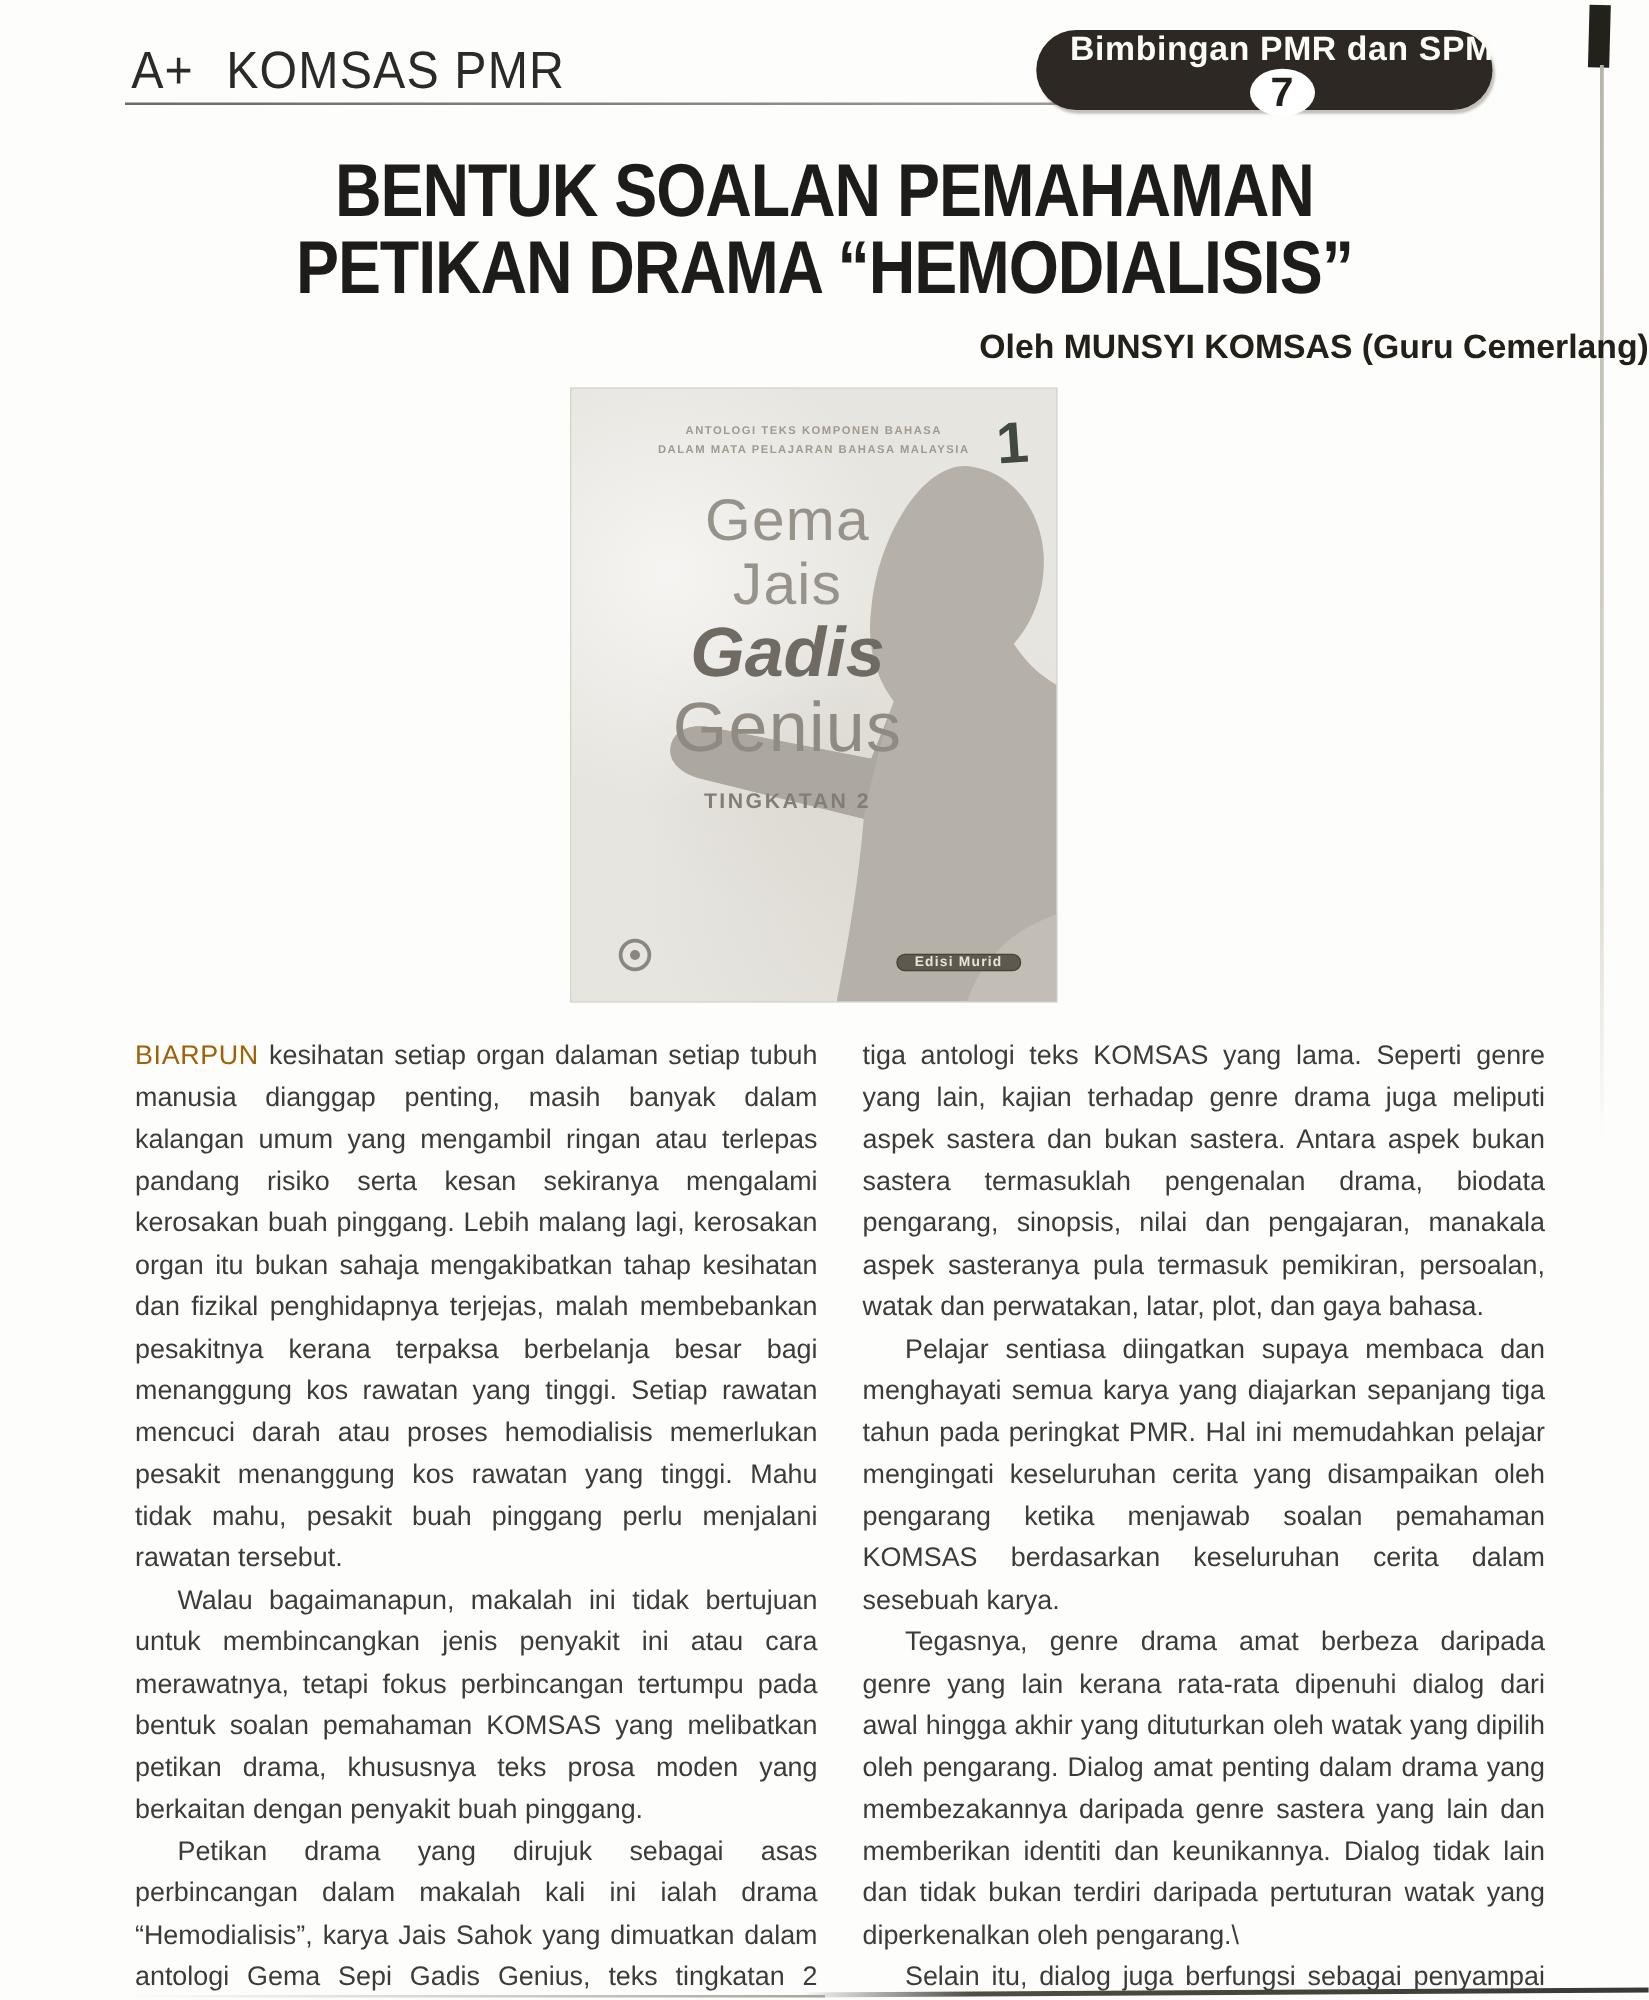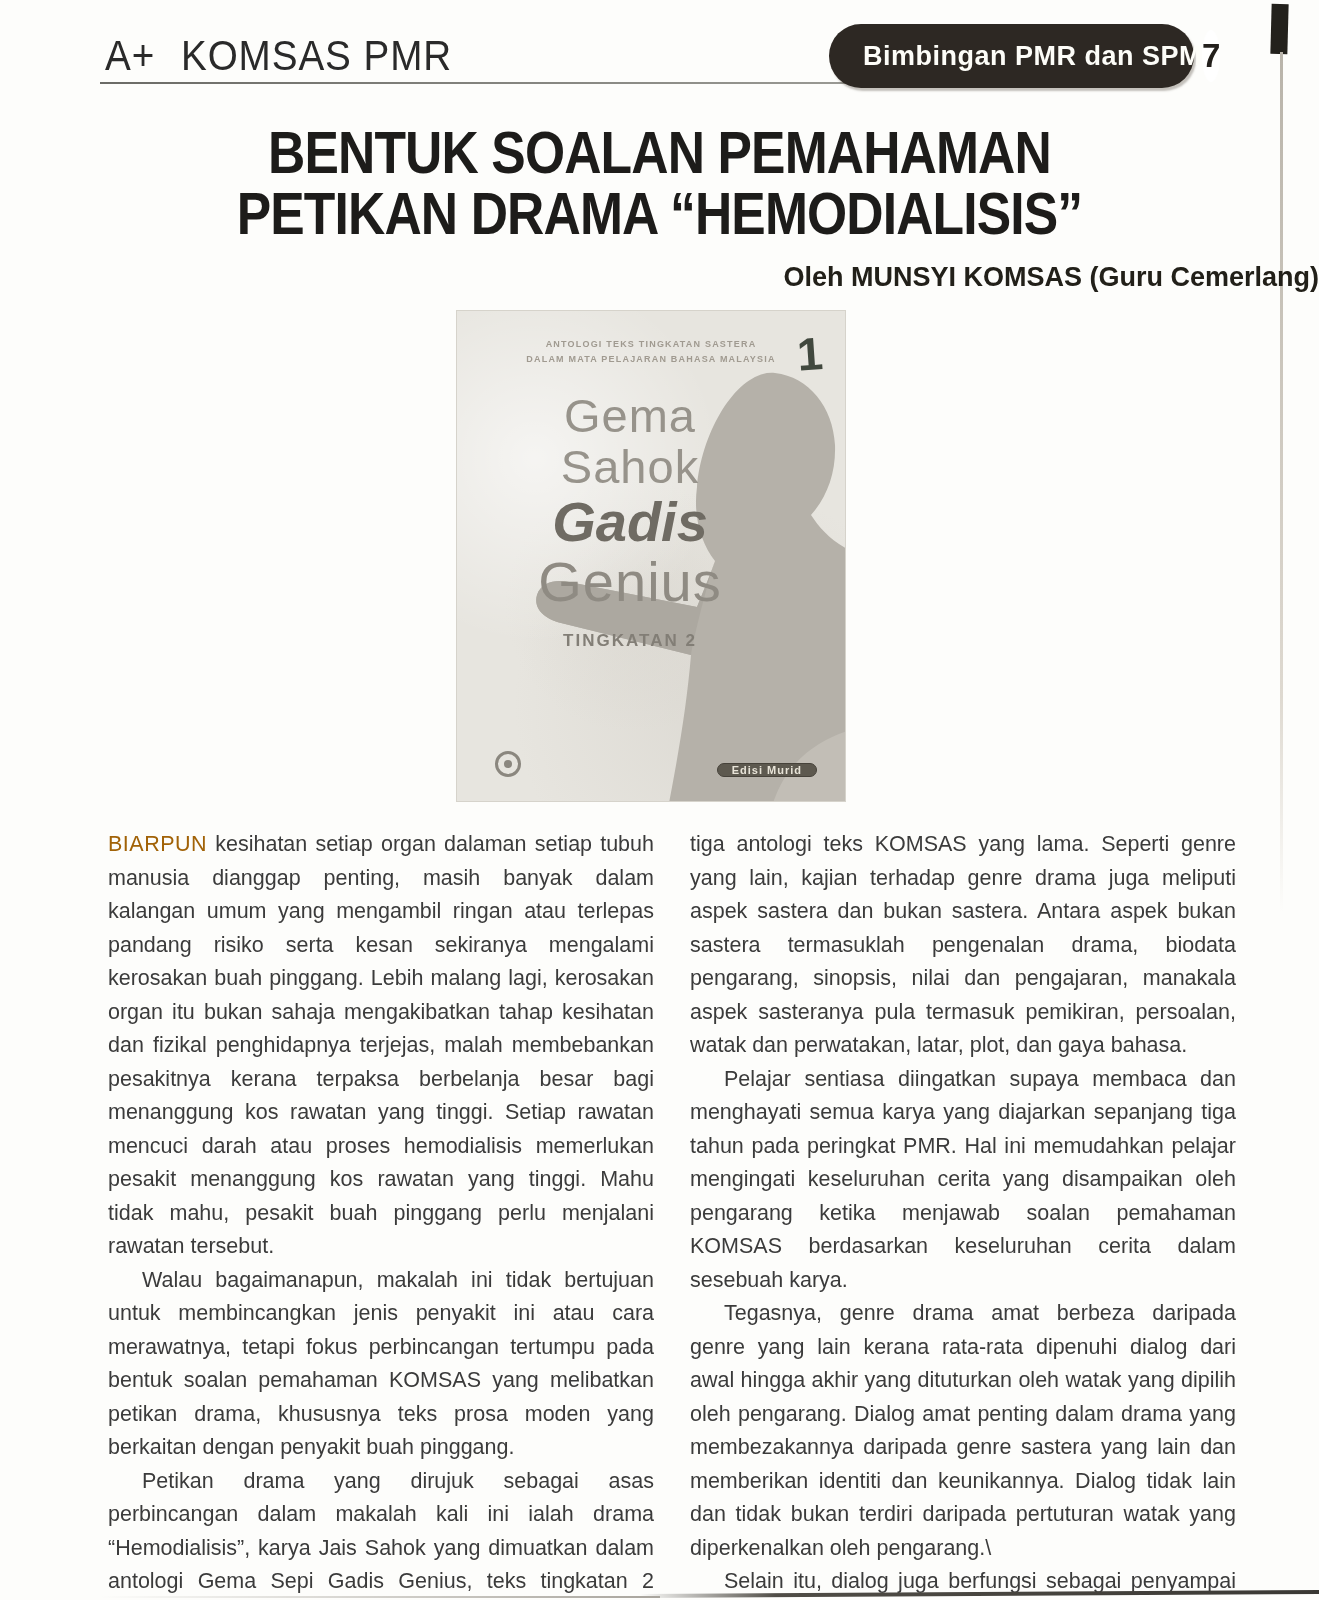--- a/index.html
+++ b/index.html
@@ -25,20 +25,21 @@
   .header-rule {
     position: absolute; left: 0; top: 58px; width: 760px; height: 2px;
     background: linear-gradient(to right, #6b6b66, #9a9a94);
   }
   .section-badge {
     position: absolute; right: 95px; top: 0; width: 365px; height: 64px;
     background: #2d2823; border-radius: 32px;
     display: flex; align-items: center; justify-content: space-between;
     padding: 0 6px 0 34px;
     box-shadow: 2px 3px 2px rgba(90,80,70,.35);
+    flex-direction: column;
   }
   .section-badge .badge-label {
     color: #fdfdf8; font-size: 27px; font-weight: 700; letter-spacing: .5px;
     white-space: nowrap;
   }
   .page-number-circle {
     width: 52px; height: 52px; border-radius: 50%;
     background: #ffffff; color: #23201c;
     display: flex; align-items: center; justify-content: center;
     font-size: 33px; font-weight: 700;
@@ -162,27 +163,27 @@
   </div>
   <div class="byline">Oleh MUNSYI KOMSAS (Guru Cemerlang)</div>
 
   <div class="book-cover">
     <svg class="cover-silhouette" viewBox="0 0 390 492" width="390" height="492" xmlns="http://www.w3.org/2000/svg">
       <path fill="#b5b1a9" d="M318,62 C352,66 376,96 378,134 C379,162 370,186 354,204 C362,216 372,228 390,238 L390,492 L212,492 C222,440 230,392 234,344 L104,312 C88,308 76,298 80,284 C84,271 99,268 112,271 L240,296 C248,276 254,262 258,250 C244,232 236,206 240,176 C245,118 282,58 318,62 Z"></path>
       <path fill="#aca8a0" d="M258,250 C254,262 248,276 240,296 L112,271 C99,268 84,271 80,284 C76,298 88,308 104,312 L234,344 C236,330 248,280 258,250 Z"></path>
       <path fill="#c2beb6" d="M390,420 C360,430 330,450 316,492 L390,492 Z"></path>
     </svg>
     <div class="cover-tagline">
-      <div>ANTOLOGI TEKS TINGKATAN SASTERA</div>
+      <div>ANTOLOGI TEKS KOMPONEN BAHASA</div>
       <div>DALAM MATA PELAJARAN BAHASA MALAYSIA</div>
     </div>
     <div class="cover-corner-mark">1</div>
     <div class="cover-title">
       <div class="w1">Gema</div>
-      <div class="w2">Sahok</div>
+      <div class="w2">Jais</div>
       <div class="w3">Gadis</div>
       <div class="w4">Genius</div>
       <div class="cover-subtitle">TINGKATAN 2</div>
     </div>
     <div class="cover-logo"></div>
     <div class="cover-edition-badge">Edisi Murid</div>
   </div>
 
   <div class="columns">
     <div class="col">

